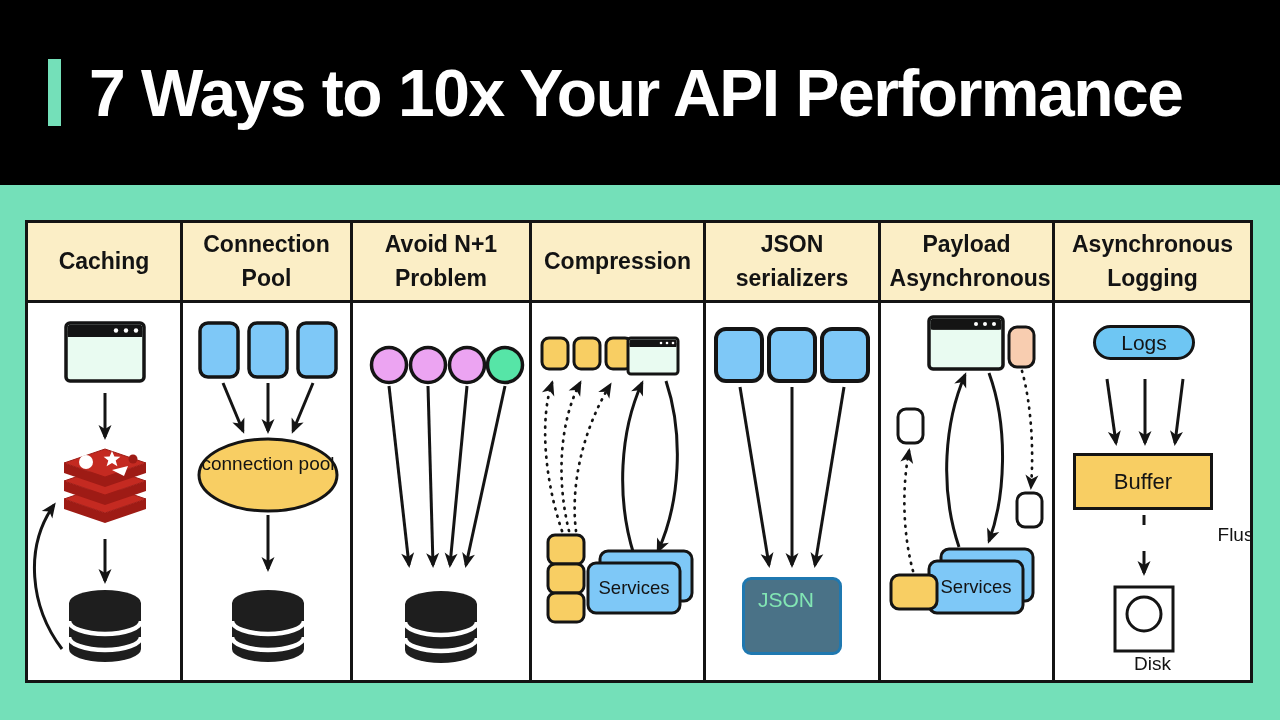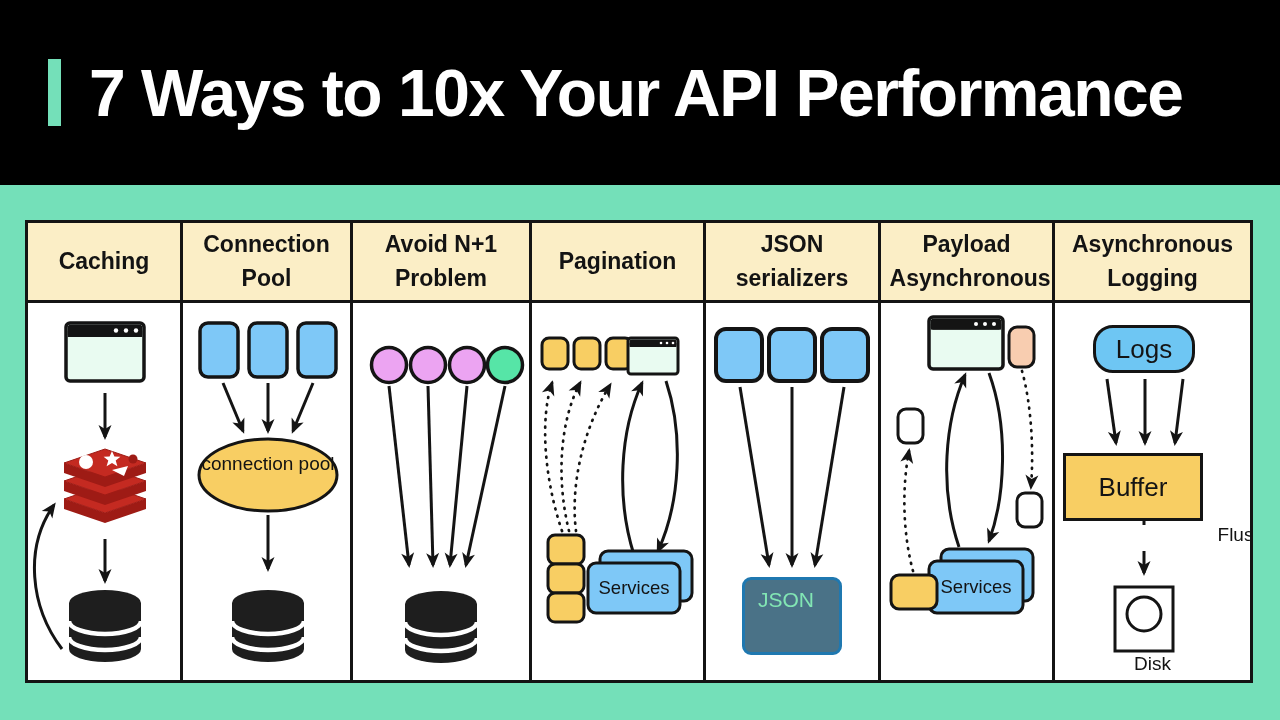--- a/index.html
+++ b/index.html
@@ -28,24 +28,24 @@
   .col-b > svg{position:absolute;left:0;top:0}
   .olabel{position:absolute;color:#131313}
   .pool-label{left:16px;top:150px;width:138px;text-align:center;font-size:19px;line-height:1.15}
   .svc-label{display:flex;align-items:center;justify-content:center;font-size:18.5px}
   .svc4{left:56px;top:260px;width:92px;height:50px}
   .svc6{left:48px;top:258px;width:94px;height:52px}
   .bx{position:absolute;border:3px solid var(--c-ink)}
   .json-box{left:36px;top:274px;width:100px;height:78px;background:var(--c-json-bg);
             border-color:var(--c-json-border);border-radius:9px;color:var(--c-json-text);
             font-size:21px;padding:8px 16px 0 13px}
-  .logs-box{left:38px;top:22px;width:102px;height:48px;background:var(--c-logs-blue);
-            border-radius:20px;display:flex;align-items:center;justify-content:center;font-size:26px}
-  .buffer-box{left:8px;top:150px;width:140px;height:68px;background:var(--c-yellow);
-              display:flex;align-items:center;justify-content:center;font-size:26px}
+  .logs-box{left:38px;top:22px;width:102px;height:35px;background:var(--c-logs-blue);
+            border-radius:20px;display:flex;align-items:center;justify-content:center;font-size:21px}
+  .buffer-box{left:18px;top:150px;width:140px;height:57px;background:var(--c-yellow);
+              display:flex;align-items:center;justify-content:center;font-size:22px}
   .flush-label{left:14px;top:221px;width:100%;text-align:right;font-size:19px}
   .disk-label{left:0;top:350px;width:100%;text-align:center;font-size:19px}
   
   .s-ink{stroke:var(--c-ink)}
   .f-blue{fill:var(--c-blue)} .f-yellow{fill:var(--c-yellow)} .f-mint{fill:var(--c-mint)}
   .f-violet{fill:var(--c-violet)} .f-green{fill:var(--c-green)} .f-peach{fill:var(--c-peach)}
   .f-white{fill:#fff} .f-dbk{fill:#1e1e1e} .f-ink{fill:var(--c-ink)}
   .ln{fill:none;stroke:var(--c-ink);stroke-width:3}
   .lnd{fill:none;stroke:var(--c-ink);stroke-width:2.7;stroke-dasharray:1 6.5;stroke-linecap:round}
   .wline{fill:none;stroke:#fff;stroke-width:4.5}
@@ -164,21 +164,21 @@
               <path d="M0,14 A36,13 0 0 1 72,14 V60 A36,13 0 0 1 0,60 Z" class="f-dbk"></path>
               <path d="M0,32 A36,13 0 0 0 72,32" class="wline"></path>
               <path d="M0,48 A36,13 0 0 0 72,48" class="wline"></path>
             </g>
           </svg>
         </div>
       </div>
 
       <div class="col c4">
         <div class="col-h">
-          <span>Pagination</span>
+          <span>Compression</span>
         </div>
         <div class="col-b">
           <svg width="174" height="377" viewBox="0 0 174 377">
             <defs>
               <marker id="m4" markerUnits="userSpaceOnUse" markerWidth="17" markerHeight="15" refX="13" refY="7.5" orient="auto">
                 <path d="M1,1 L16,7.5 L1,14 L5,7.5 Z" class="f-ink"></path>
               </marker>
             </defs>
             <rect x="10" y="35" width="26" height="31" rx="7" class="f-yellow s-ink" stroke-width="3"></rect>
             <rect x="42" y="35" width="26" height="31" rx="7" class="f-yellow s-ink" stroke-width="3"></rect>

